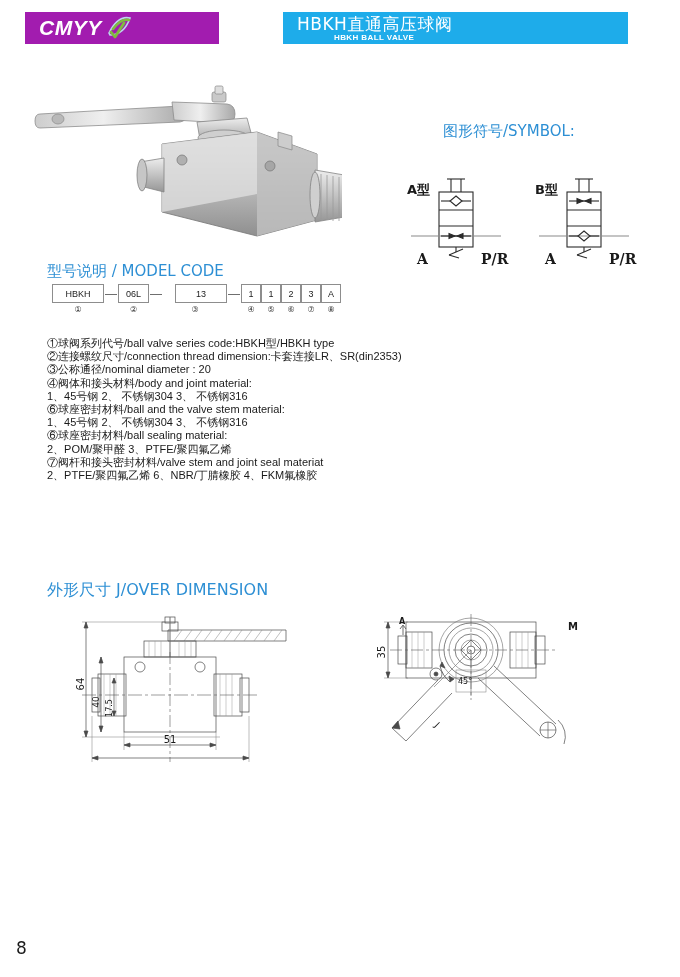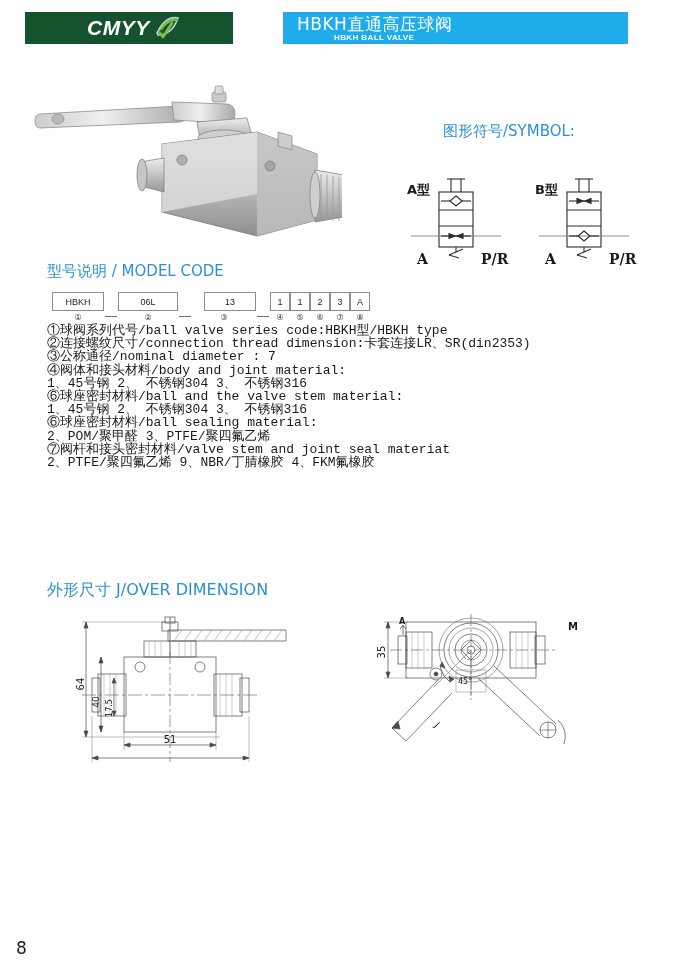--- a/index.html
+++ b/index.html
@@ -5,22 +5,22 @@
   html,body{margin:0;padding:0;}
   body{
     width:680px;height:977px;background:#ffffff;
     font-family:"Liberation Sans","DejaVu Sans",sans-serif;
     position:relative;overflow:hidden;
   }
   .page{position:relative;width:680px;height:977px;}
 
   
   .logo-banner{
-    position:absolute;left:25px;top:12px;width:160px;height:32px;
-    background:#14532d;display:flex;align-items:center;overflow:hidden;padding-left:48px;
+    position:absolute;left:25px;top:12px;width:194px;height:32px;
+    background:#a21caf;display:flex;align-items:center;overflow:hidden;
   }
   .logo-text{
     color:#ffffff;font-size:21px;font-weight:bold;font-style:italic;
     letter-spacing:.5px;margin-left:14px;font-family:"Liberation Sans",sans-serif;
   }
   .logo-mark{position:relative;width:30px;height:30px;margin-left:2px;}
   .title-banner{
     position:absolute;left:283px;top:12px;width:345px;height:32px;
     background:#1eacea;color:#fff;
   }
@@ -42,37 +42,37 @@
     font-family:"DejaVu Sans",sans-serif;
   }
   .sec-symbol{left:443px;top:122px;}
   .sec-model{left:47px;top:262px;}
   .sec-dim{left:47px;top:580px;font-size:16px;}
 
   
   .symbols{position:absolute;left:405px;top:172px;width:270px;height:100px;}
 
   
-  .code-row{position:absolute;left:52px;top:292px;display:flex;align-items:flex-end;}
+  .code-row{position:absolute;left:52px;top:284px;display:flex;align-items:center;}
   .code-cell{position:relative;display:flex;flex-direction:column;align-items:center;}
   .code-box{
     border:1px solid #8d8d8d;background:#fff;height:19px;
     display:flex;align-items:center;justify-content:center;
     font-size:9px;color:#222;box-sizing:border-box;
   }
   .code-num{font-size:8px;color:#333;margin-top:2px;line-height:9px;
     font-family:"DejaVu Sans",sans-serif;}
   .dash{width:12px;height:1px;background:#6f6f6f;margin:0 1px;
     position:relative;top:-5px;}
 
   
   .spec{
-    position:absolute;left:47px;top:324px;width:420px;
-    font-size:13px;line-height:13.2px;color:#1a1a1a;
-    font-family:Liberation Mono, monospace;
+    position:absolute;left:47px;top:337px;width:420px;
+    font-size:11px;line-height:13.2px;color:#1a1a1a;
+    font-family:Liberation Sans, sans-serif;
   }
   .spec div{white-space:nowrap;}
 
   
   .dwg-left{position:absolute;left:70px;top:612px;width:250px;height:160px;}
   .dwg-right{position:absolute;left:372px;top:608px;width:255px;height:165px;}
 
   
   .page-no{
     position:absolute;left:16px;top:938px;font-size:17px;color:#1a1a1a;
@@ -212,21 +212,21 @@
 
   <div class="sec-head sec-model">型号说明 / MODEL CODE</div>
 
   <div class="code-row" id="code-row">
       <div class="code-cell">
         <div class="code-box" style="width: 52px;">HBKH</div>
         <div class="code-num">①</div>
       </div>
       <span class="dash"></span>
       <div class="code-cell">
-        <div class="code-box" style="width: 60px;">06L</div>
+        <div class="code-box" style="width: 31px;">06L</div>
         <div class="code-num">②</div>
       </div>
       <span class="dash"></span>
       <div class="code-cell">
         <div class="code-box" style="width: 52px; margin-left: 12px;">13</div>
         <div class="code-num">③</div>
       </div>
       <span class="dash"></span>
       <div class="code-cell">
         <div class="code-box" style="width: 20px;">1</div>
@@ -246,29 +246,29 @@
       </div>
       <div class="code-cell">
         <div class="code-box" style="width: 20px;">A</div>
         <div class="code-num">⑧</div>
       </div>
     </div>
 
   <div class="spec" id="spec-list">
       <div>①球阀系列代号/ball valve series code:HBKH型/HBKH type</div>
       <div>②连接螺纹尺寸/connection thread dimension:卡套连接LR、SR(din2353)</div>
-      <div>③公称通径/nominal diameter : 7</div>
+      <div>③公称通径/nominal diameter : 20</div>
       <div>④阀体和接头材料/body and joint material:</div>
       <div>1、45号钢 2、 不锈钢304 3、 不锈钢316</div>
       <div>⑥球座密封材料/ball and the valve stem material:</div>
       <div>1、45号钢 2、 不锈钢304 3、 不锈钢316</div>
       <div>⑥球座密封材料/ball sealing material:</div>
       <div>2、POM/聚甲醛 3、PTFE/聚四氟乙烯</div>
       <div>⑦阀杆和接头密封材料/valve stem and joint seal materiat</div>
-      <div>2、PTFE/聚四氟乙烯 9、NBR/丁腈橡胶 4、FKM氟橡胶</div>
+      <div>2、PTFE/聚四氟乙烯 6、NBR/丁腈橡胶 4、FKM氟橡胶</div>
     </div>
 
   <div class="sec-head sec-dim">外形尺寸 J/OVER DIMENSION</div>
 
   <div class="dwg-left">
     <svg width="250" height="160" viewBox="0 0 250 160">
       <g stroke="#4a4a4a" fill="none" stroke-width="0.7">
 
         <path d="M98 18 l118 0 l0 11 l-118 0 Z" fill="#fff"></path>
         <g stroke="#8d8d8d" stroke-width="0.55">

